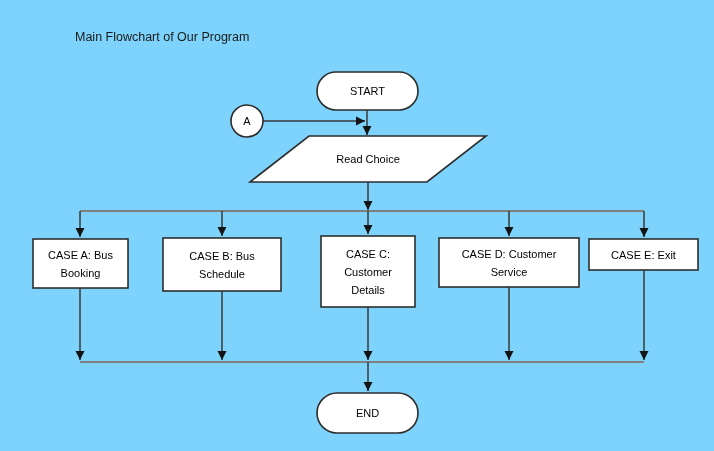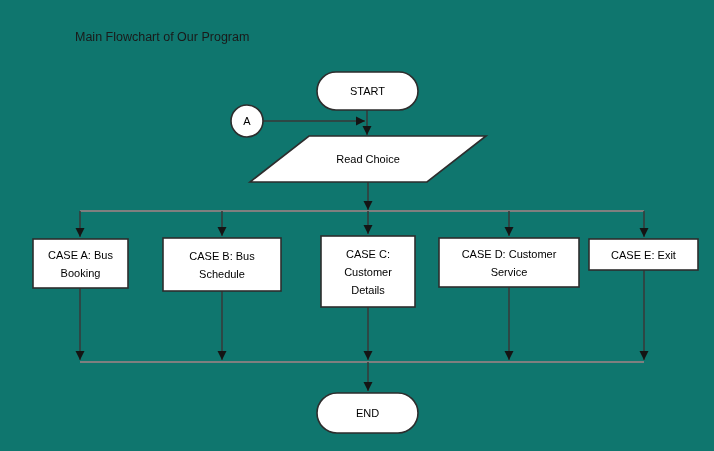--- a/index.html
+++ b/index.html
@@ -5,21 +5,21 @@
   html, body {
     margin: 0;
     padding: 0;
     background: #ffffff;
     font-family: "Liberation Sans", sans-serif;
   }
   .stage {
     position: relative;
     width: 714px;
     height: 451px;
-    background: #0f766e;
+    background: #7dd3fc;
     overflow: hidden;
   }
   svg { display: block; }
   .title {
     font-family: "Liberation Sans", sans-serif;
     font-size: 12.5px;
     fill: #1a1a1a;
   }
   .node-label {
     font-family: "Liberation Sans", sans-serif;

